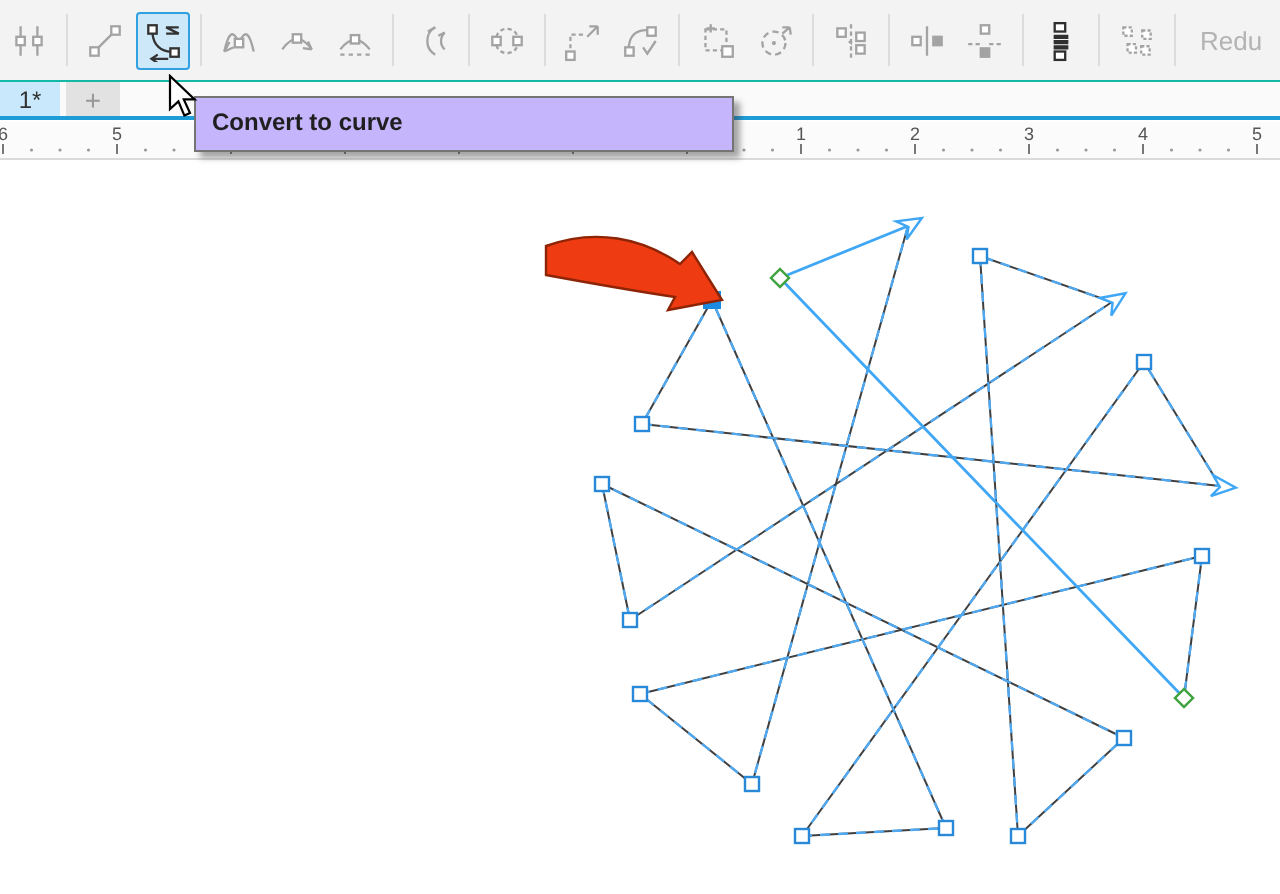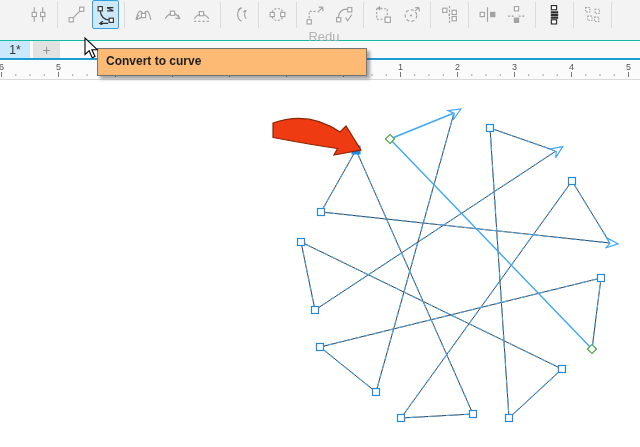--- a/index.html
+++ b/index.html
@@ -1,20 +1,20 @@
 <!DOCTYPE html>
 <html><head>
 <meta charset="utf-8">
 <style>
   html,body{margin:0;padding:0;}
   body{width:640px;height:447px;overflow:hidden;background:#fff;
        font-family:"Liberation Sans","DejaVu Sans",sans-serif;position:relative;}
   
   #toolbar{position:absolute;left:0;top:0;width:640px;height:40px;background:#f3f3f3;
-           border-bottom:6px solid #14b8a6;display:flex;align-items:center;z-index:2;flex-direction:column;}
+           border-bottom:6px solid #14b8a6;display:flex;align-items:center;z-index:2;}
   #toolbar-icons{display:flex;align-items:center;height:40px;}
   .tb-btn{width:25px;height:27px;display:flex;align-items:center;justify-content:center;
           color:#a3a3a3;flex:0 0 auto;margin:0 1px;border:1px solid transparent;border-radius:2px;}
   .tb-btn svg{stroke:#a3a3a3;fill:none;stroke-width:1.1;}
   .tb-btn.enabled{color:#2f2f2f;}
   .tb-btn.enabled svg{stroke:#2f2f2f;}
   .tb-btn.active{color:#333;background:#cde8f8;border:1px solid #30a0e0;}
   .tb-btn.active svg{stroke:#333;}
   .tb-sep{width:1px;height:26px;background:#dcdcdc;margin:0 4px;flex:0 0 auto;}
   #reduce-label{color:#b3b3b3;font-size:13px;margin-left:8px;white-space:nowrap;}
@@ -25,21 +25,21 @@
   #add-page-btn{position:absolute;left:33px;top:0;width:27px;height:17px;background:#e2e2e2;
            font-size:14px;color:#979797;display:flex;align-items:center;justify-content:center;line-height:1;}
   #doc-underline{position:absolute;left:0;top:17px;width:640px;height:2px;background:#1e9cd7;}
   
   #ruler{position:absolute;left:0;top:61px;width:640px;height:18px;background:#fbfbfb;
          border-bottom:1px solid #dadada;z-index:1;}
   
   #canvas{position:absolute;left:0;top:80px;width:640px;height:367px;background:#ffffff;z-index:1;}
   #star-svg{position:absolute;left:0;top:0;z-index:1;}
   
-  #tooltip{position:absolute;left:97px;top:48px;width:252px;background:#fdba74;
+  #tooltip{position:absolute;left:97px;top:48px;width:252px;background:#c4b5fd;
            border:1px solid #757575;box-shadow:3px 3px 3px rgba(60,60,60,.45);
            padding:4px 8px 6px 8px;z-index:5;}
   #tooltip-title{font-size:12px;font-weight:bold;color:#1f1f1f;line-height:16px;}
   #tooltip-body{font-size:12px;color:#3d3d3d;line-height:15px;}
   
   #cursor{position:absolute;left:84px;top:37px;z-index:6;}
 </style>
 </head>
 <body>
 

